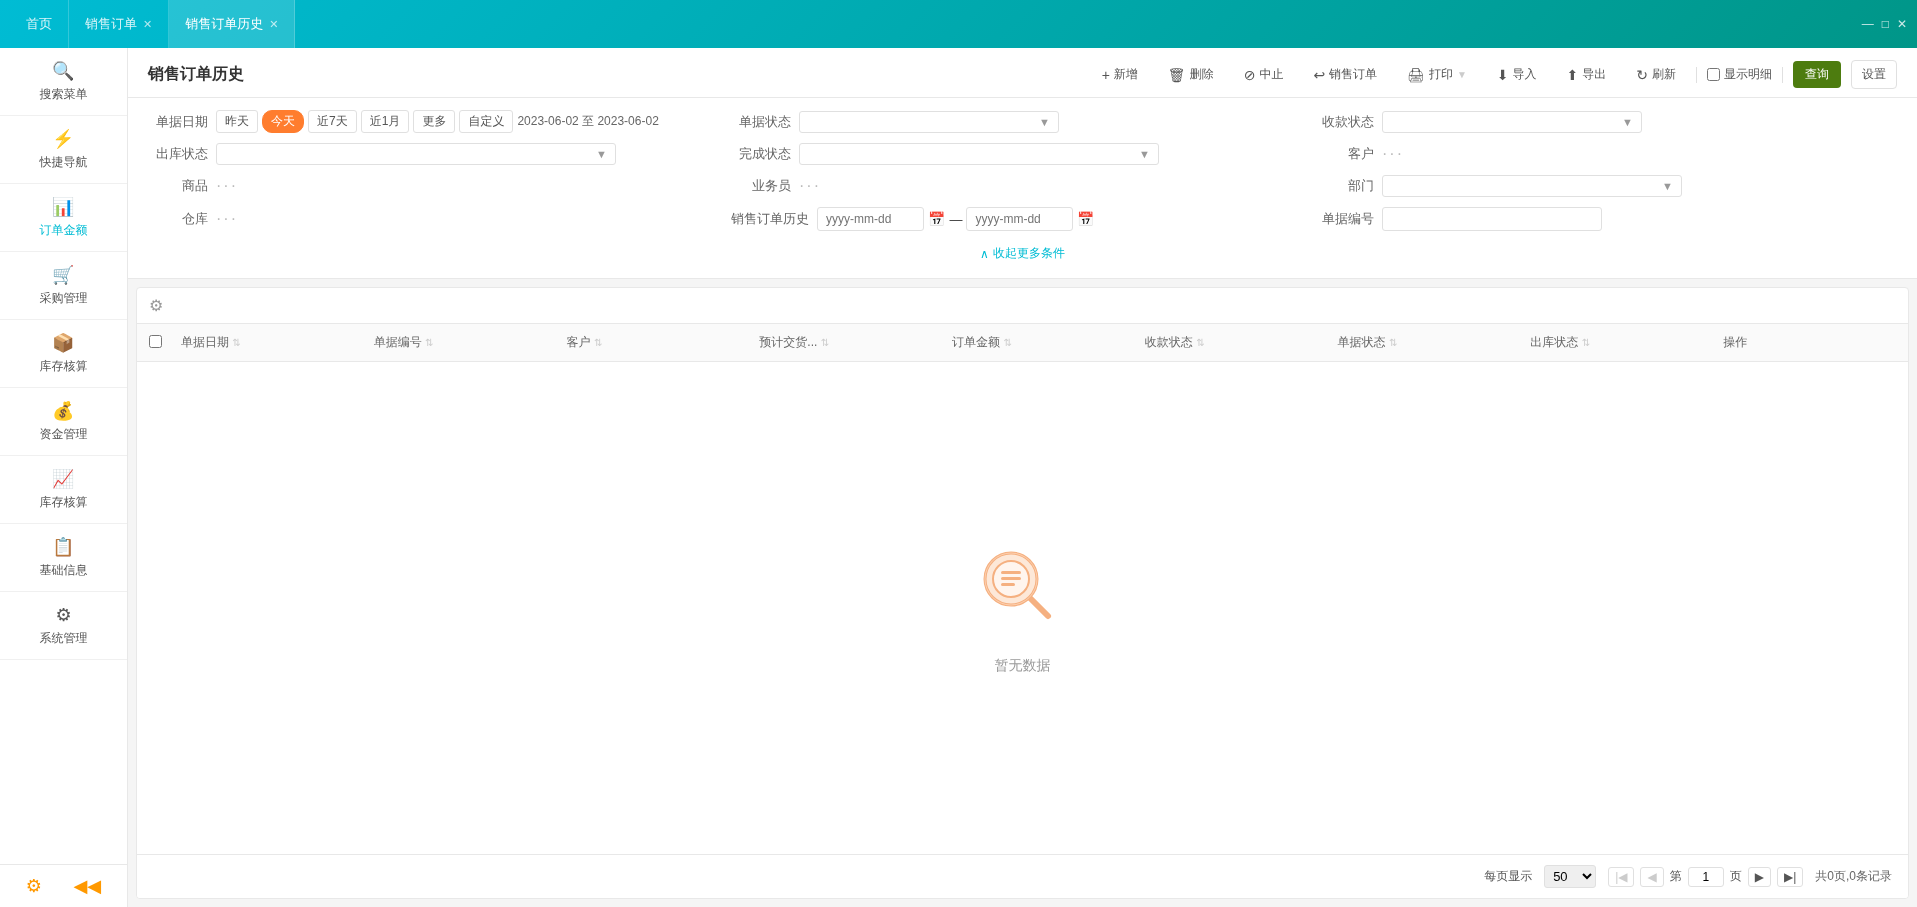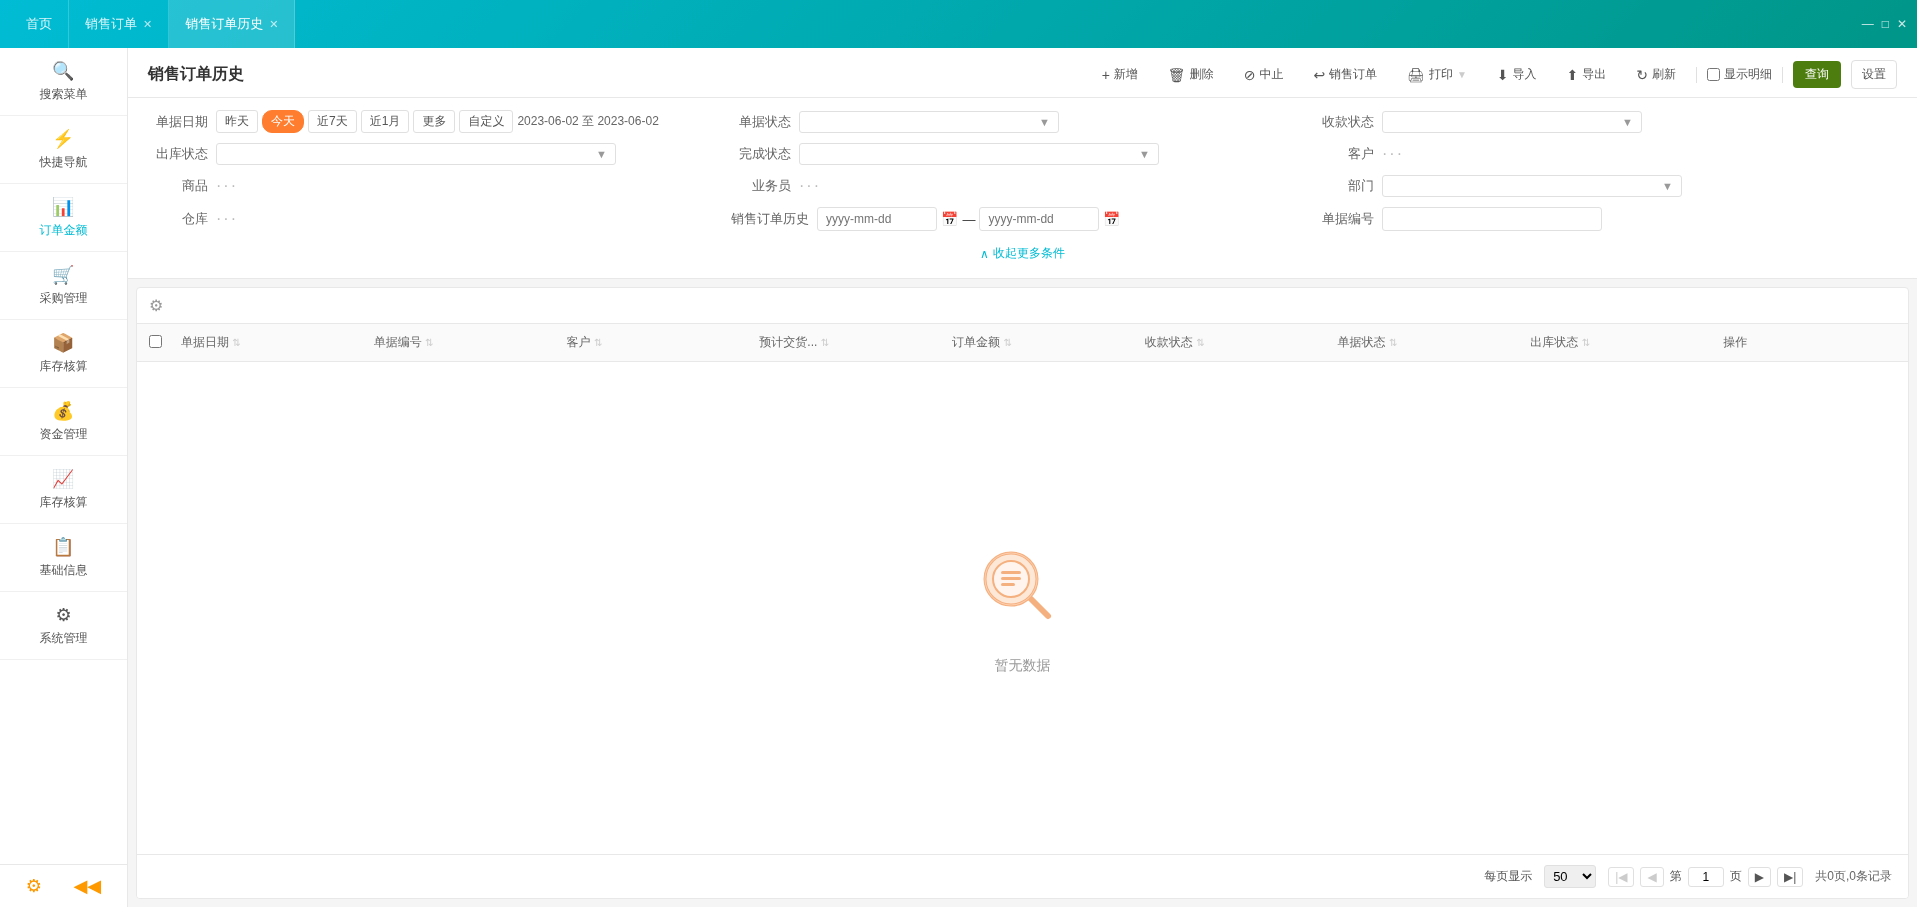--- a/index.html
+++ b/index.html
@@ -49,21 +49,21 @@
     .date-shortcuts { display: flex; align-items: center; gap: 4px; }
     .date-btn { padding: 2px 8px; border: 1px solid #e0e0e0; border-radius: 3px; cursor: pointer; font-size: 12px; color: #555; background: #fff; }
     .date-btn.active { background: #ff7d2e; color: #fff; border-color: #ff7d2e; border-radius: 10px; }
     .date-range { font-size: 12px; color: #666; }
     .filter-select { display: flex; align-items: center; width: 100%; max-width: 260px; border: 1px solid #e0e0e0; border-radius: 3px; padding: 4px 8px; background: #fff; cursor: pointer; justify-content: space-between; }
     .filter-select span { color: #bbb; font-size: 12px; }
     .filter-select .arrow { color: #999; font-size: 11px; }
     .filter-dots { color: #bbb; cursor: pointer; font-size: 16px; letter-spacing: 2px; }
     .filter-input { border: 1px solid #e0e0e0; border-radius: 3px; padding: 4px 8px; font-size: 12px; color: #333; width: 100%; max-width: 220px; outline: none; }
     .date-input-wrap { display: flex; align-items: center; gap: 4px; }
-    .date-input { border: 1px solid #e0e0e0; border-radius: 3px; padding: 4px 8px; font-size: 12px; color: #bbb; width: 120px; outline: none; }
+    .date-input { border: 1px solid #e0e0e0; border-radius: 3px; padding: 4px 8px; font-size: 12px; color: #bbb; width: 107px; outline: none; }
     .calendar-icon { color: #00bcd4; cursor: pointer; font-size: 14px; }
     .collapse-link { display: flex; align-items: center; justify-content: center; gap: 4px; color: #00bcd4; font-size: 12px; cursor: pointer; padding: 4px 0; }
 
     
     .table-wrap { flex: 1; overflow: auto; background: #fff; margin: 8px; border-radius: 4px; border: 1px solid #e8e8e8; display: flex; flex-direction: column; }
     .table-toolbar { display: flex; align-items: center; padding: 8px 12px; border-bottom: 1px solid #e8e8e8; }
     .table-toolbar .gear { color: #999; cursor: pointer; font-size: 16px; }
     .data-table { width: 100%; border-collapse: collapse; table-layout: fixed; }
     .data-table th { background: #fafafa; border-bottom: 1px solid #e8e8e8; padding: 10px 8px; text-align: left; font-weight: 500; color: #666; font-size: 12px; white-space: nowrap; cursor: pointer; user-select: none; }
     .data-table th .sort-arrows { color: #ccc; font-size: 10px; }

